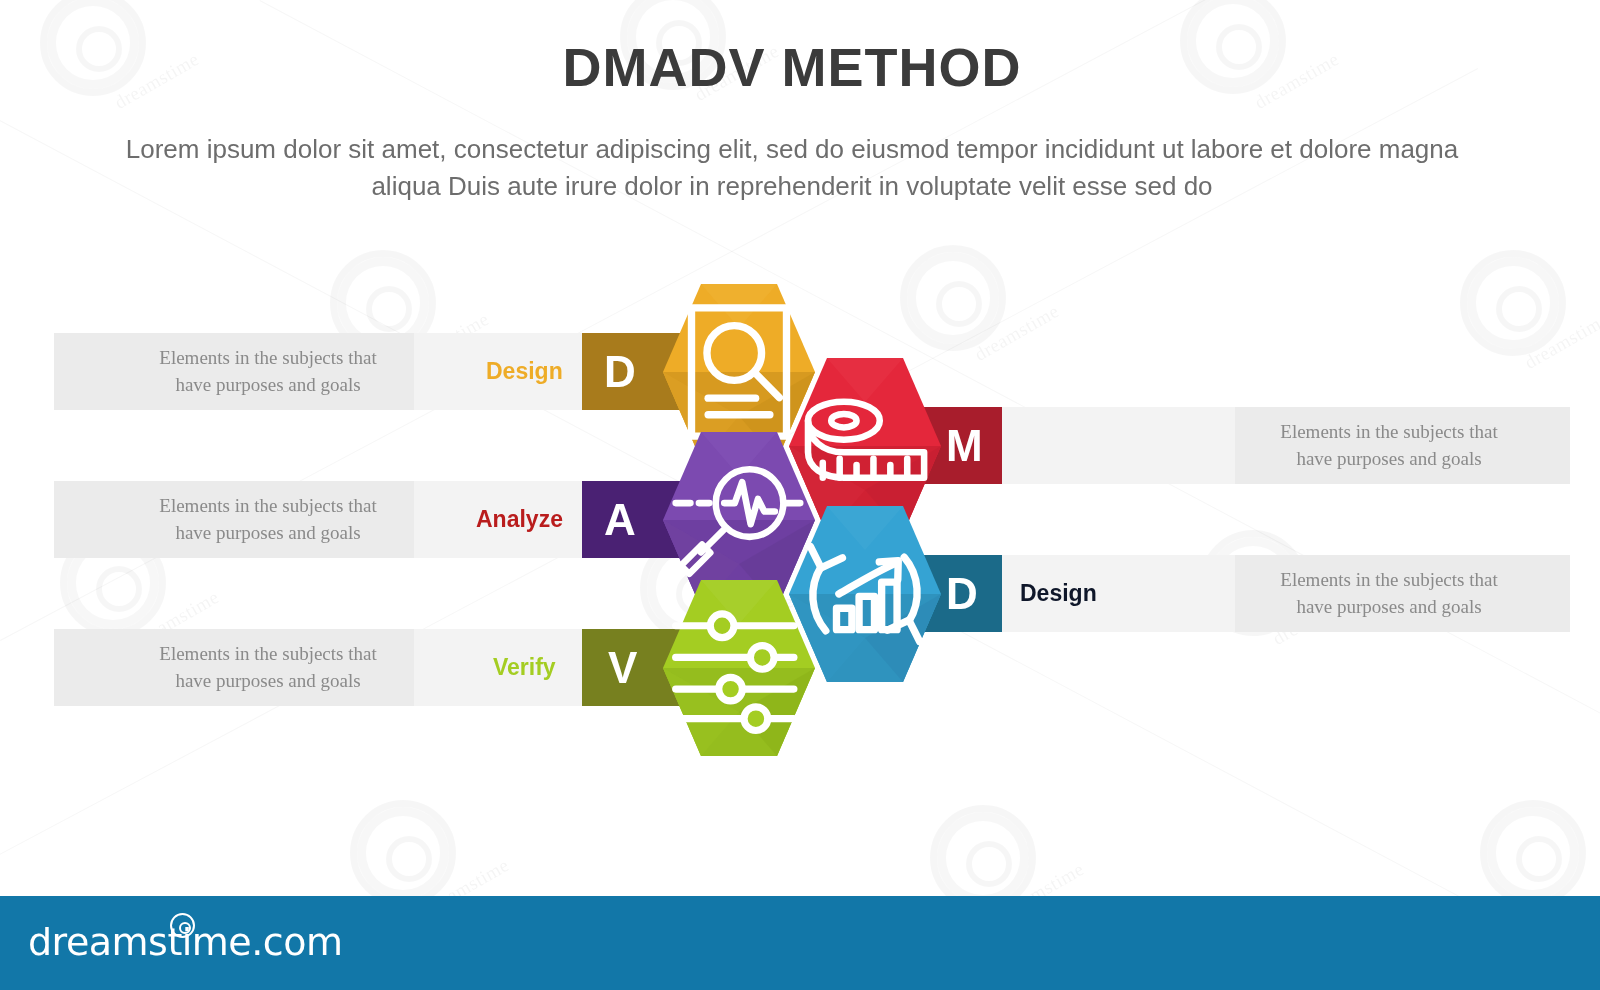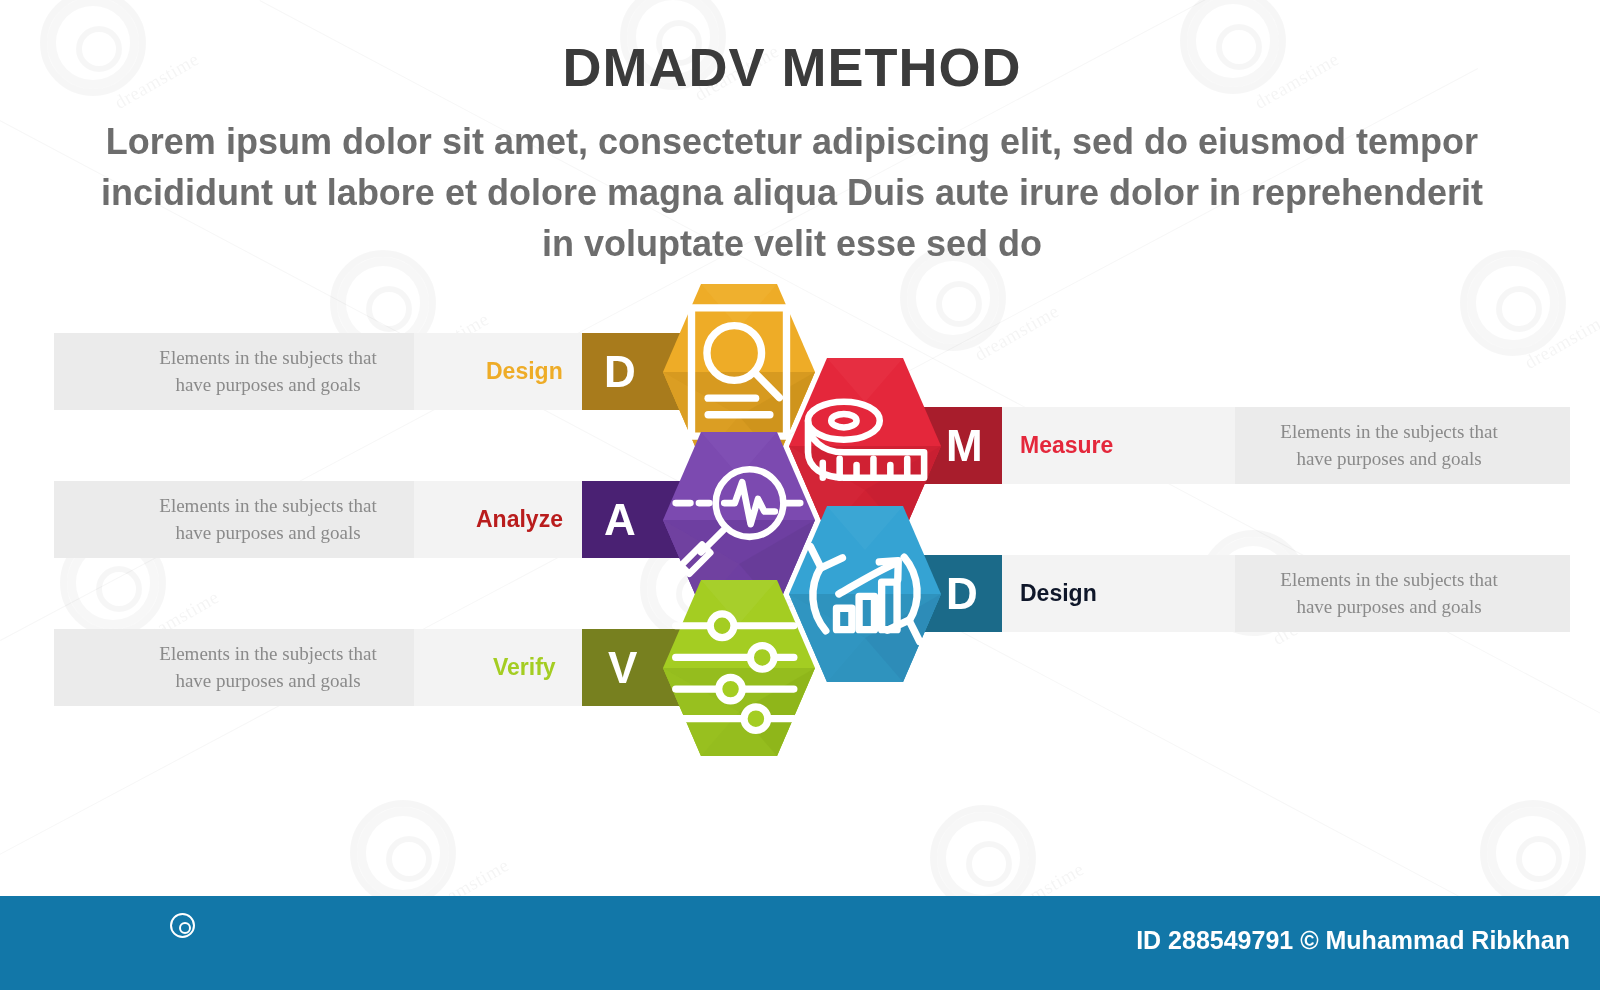--- a/index.html
+++ b/index.html
@@ -64,26 +64,26 @@
   .main-title {
     margin: 0;
     padding-top: 36px;
     font-size: 54px;
     font-weight: bold;
     color: #3b3b3b;
     letter-spacing: 1px;
     font-family: "Liberation Sans", sans-serif;
   }
   .subtitle {
-    margin: 18px auto 0 auto;
+    margin: 33px auto 0 auto;
     width: 1400px;
-    font-size: 36px;
+    font-size: 26px;
     line-height: 1.42;
     color: #6d6d6d;
-    font-weight: 700;
+    font-weight: 400;
     font-family: "Liberation Sans", sans-serif;
   }
 
   
   .diagram {
     position: absolute;
     top: 0; left: 12px;
     width: 1600px; height: 798px;
     z-index: 8;
   }
@@ -269,21 +269,20 @@
         <line x1="19" y1="50" x2="45" y2="50"></line>
       </svg>
     </div>
   </div>
 
   <div class="desc-bar" style="left:980px; top:407px; width:578px;">
     <div class="bar-bg shade-rev"></div>
     <div class="desc-text" style="width:330px; text-align:center; margin-left:232px;">Elements in the subjects that
 have purposes and goals</div>
   </div>
-  <div class="stage-word" style="left:1008px; top:407px; color:#e4273b;">Measure</div>
   <div class="letter-badge" style="left:872px; top:407px; width:118px; background:#a81d2c;">
     <span class="letter" style="margin-left:62px;">M</span>
   </div>
   <div class="hex" style="left:777px; top:358px;">
     <svg viewBox="0 0 152 176">
       <polygon points="38,0 114,0 152,88 114,176 38,176 0,88" fill="#e4273b"></polygon>
       <polygon points="0,88 38,176 114,176 152,88" fill="#d02133"></polygon>
       <polygon points="38,0 114,0 76,44" fill="#ea3c4e" opacity="0.35"></polygon>
       <polygon points="0,88 38,176 76,132" fill="#d72a3c" opacity="0.45"></polygon>
       <polygon points="152,88 114,176 76,132" fill="#c21f31" opacity="0.55"></polygon>
@@ -392,15 +391,15 @@
         <circle cx="32" cy="40" r="5.6" fill="#a4cd22"></circle>
         <line x1="6" y1="54" x2="62" y2="54"></line>
         <circle cx="44" cy="54" r="5.6" fill="#a4cd22"></circle>
       </svg>
     </div>
   </div>
 
 </div>
 
 <div class="footer">
+  <div class="dreamstime-logo">dreamstime.com</div>
   <div class="logo-spiral"></div>
-  <div class="credit">ID 288549791 © Muhammad Ribkhan</div>
 </div>
 
 </body></html>

